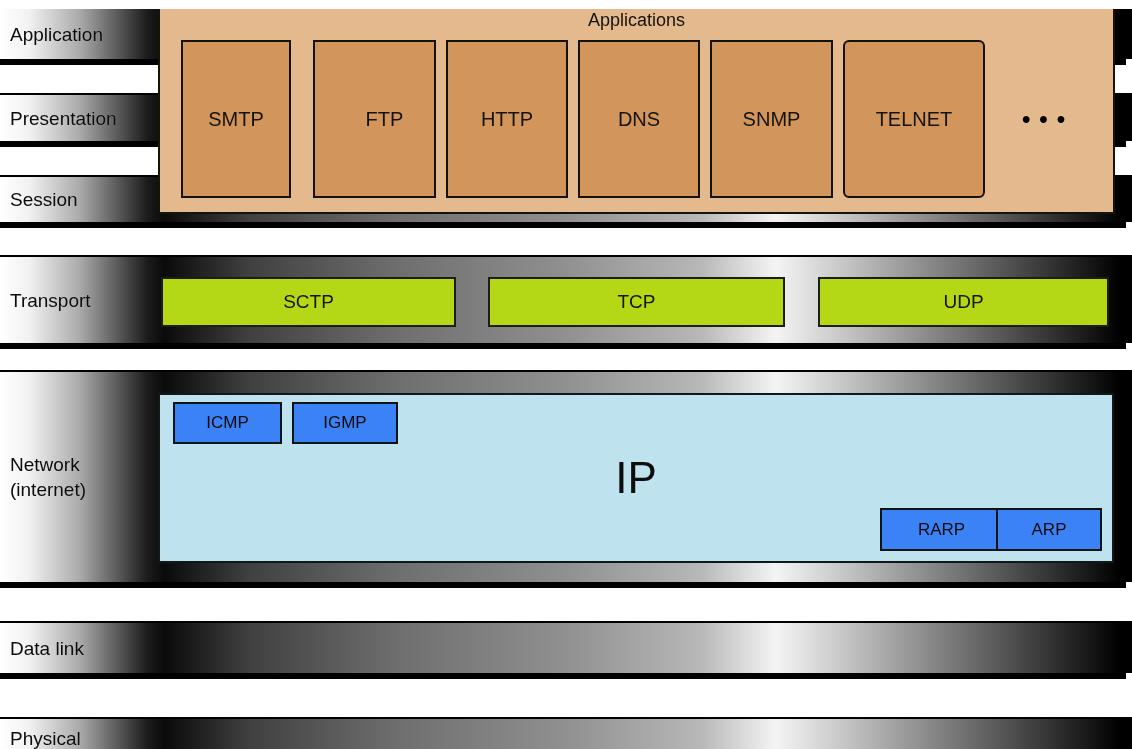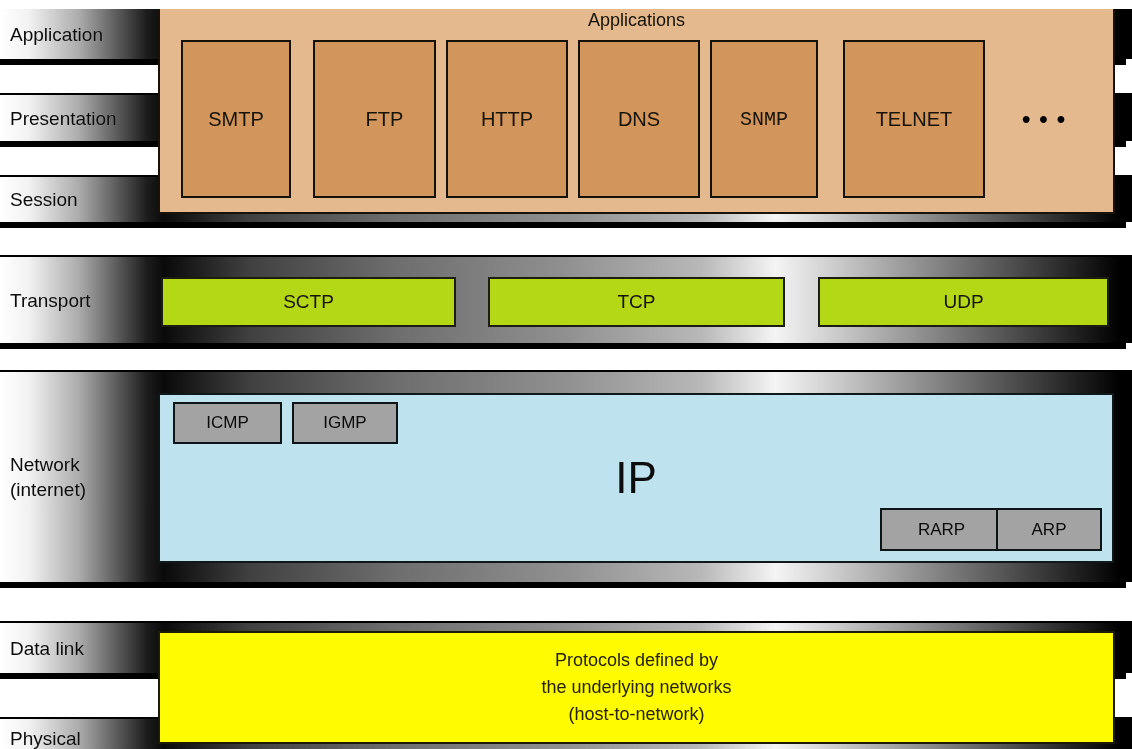--- a/index.html
+++ b/index.html
@@ -29,21 +29,21 @@
   }
   .tan{ background:#e5b98e; border-color:#17120a; }
   .tan-title{ position:absolute;left:158px;top:1px;width:957px;text-align:center;
     font-size:18px;color:#151208; }
   .app-box{ background:#d2955b; top:31px;height:158px; }
   .dots{ position:absolute;left:998px;top:96px;width:100px;text-align:center;
     font-size:24px;letter-spacing:9px;color:#000;font-weight:bold; }
   .green{ background:#b5d816; top:268px;height:50px;font-size:19px;border-color:#1c1c10; }
   .ipbox{ background:#bfe3ee;border-color:#10181a; }
   .ip-label{ font-size:44px;color:#0d0d0d; }
-  .teal{ background:#a3a3a3;font-size:17px;border-color:#0c1416;color:#0a0a0a; }
+  .teal{ background:#3b82f6;font-size:17px;border-color:#0c1416;color:#0a0a0a; }
   .yellow{ background:#fffb00;border-color:#1b1a08; }
   .yellow-text{ font-size:18px;line-height:27px;text-align:center;white-space:pre-line;color:#262205; }
 </style>
 </head>
 <body>
 
 <div class="canvas">
 
   <div class="band" style="top:0;height:50px;border-top:none;">
     <span class="layer-label">Application</span>
@@ -68,35 +68,30 @@
     <span class="layer-label">Physical</span>
   </div>
 
   <div class="box tan" style="left:158px;top:0;width:957px;height:205px;border-top:none;"></div>
   <div class="tan-title">Applications</div>
 
   <div class="box app-box" style="left:181px;width:110px;">SMTP</div>
   <div class="box app-box" style="left:313px;width:123px;padding-left:20px;">FTP</div>
   <div class="box app-box" style="left:446px;width:122px;">HTTP</div>
   <div class="box app-box" style="left:578px;width:122px;">DNS</div>
-  <div class="box app-box" style="left:710px;width:108px;font-family:Liberation Mono, monospace;">SNMP</div>
-  <div class="box app-box" style="left:843px;width:142px;">TELNET</div>
+  <div class="box app-box" style="left:710px;width:123px;">SNMP</div>
+  <div class="box app-box" style="left:843px;width:142px;border-radius:6px;">TELNET</div>
   <div class="dots">•••</div>
 
   <div class="box green" style="left:161px;width:295px;">SCTP</div>
   <div class="box green" style="left:488px;width:297px;">TCP</div>
   <div class="box green" style="left:818px;width:291px;">UDP</div>
 
   <div class="box ipbox" style="left:158px;top:384px;width:956px;height:170px;">
     <span class="ip-label">IP</span>
   </div>
   <div class="box teal" style="left:173px;top:393px;width:109px;height:42px;">ICMP</div>
   <div class="box teal" style="left:292px;top:393px;width:106px;height:42px;">IGMP</div>
   <div class="box teal" style="left:880px;top:499px;width:123px;height:43px;">RARP</div>
   <div class="box teal" style="left:996px;top:499px;width:106px;height:43px;">ARP</div>
 
-  <div class="box yellow" style="left:158px;top:622px;width:957px;height:113px;">
-    <div class="yellow-text">Protocols defined by
-the underlying networks
-(host-to-network)</div>
-  </div>
 
 </div>
 
 </body></html>

